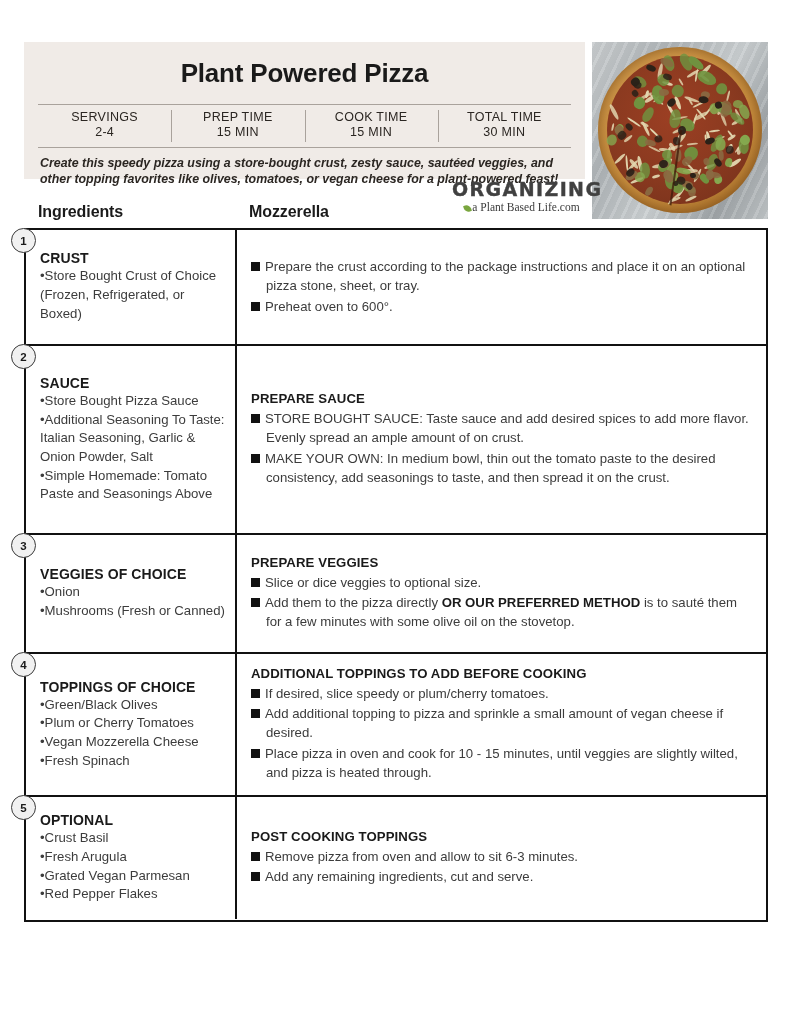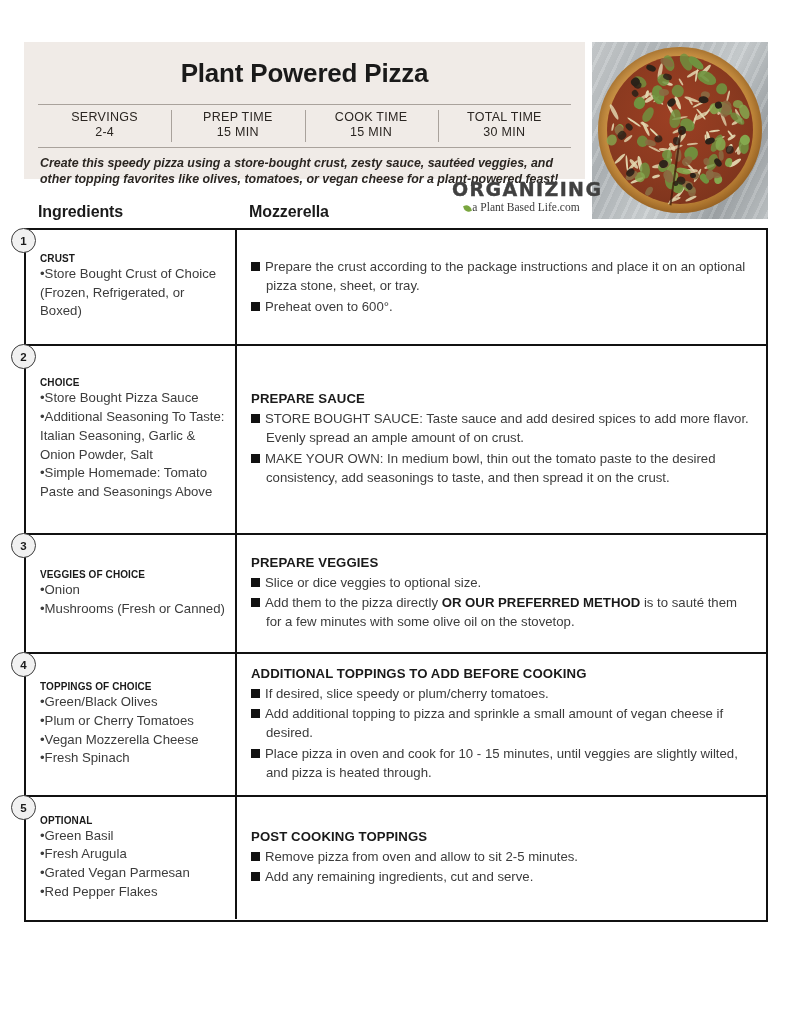--- a/index.html
+++ b/index.html
@@ -216,21 +216,21 @@
   .c-dir {
     flex: 1;
     box-sizing: border-box;
     padding: 0 14px 0 14px;
     display: flex;
     flex-direction: column;
     justify-content: center;
   }
 
   .ing-title {
-    font-size: 10px;
+    font-size: 14px;
     font-weight: bold;
     color: #1a1a1a;
     letter-spacing: 0.1px;
     margin-bottom: 1px;
   }
   .ing-item {
     font-size: 13.2px;
     color: #3c3c3c;
     line-height: 1.42;
   }
@@ -497,21 +497,21 @@
         <div class="ing-item">•Store Bought Crust of Choice (Frozen, Refrigerated, or Boxed)</div>
       </div>
       <div class="c-dir">
         <div class="dir-item"><span class="dir-bullet"></span><span>Prepare the crust according to the package instructions and place it on an optional pizza stone, sheet, or tray.</span></div>
         <div class="dir-item"><span class="dir-bullet"></span><span>Preheat oven to 600°.</span></div>
       </div>
     </div>
     <div class="r-row" id="row-2">
       <div class="step-circle">2</div>
       <div class="c-ing">
-        <div class="ing-title">CHOICE</div>
+        <div class="ing-title">SAUCE</div>
         <div class="ing-item">•Store Bought Pizza Sauce</div>
         <div class="ing-item">•Additional Seasoning To Taste: Italian Seasoning, Garlic &amp; Onion Powder, Salt</div>
         <div class="ing-item">•Simple Homemade: Tomato Paste and Seasonings Above</div>
       </div>
       <div class="c-dir">
         <div class="dir-title">PREPARE SAUCE</div>
         <div class="dir-item"><span class="dir-bullet"></span><span>STORE BOUGHT SAUCE:  Taste sauce and add desired spices to add more flavor. Evenly spread an ample amount of on crust.</span></div>
         <div class="dir-item"><span class="dir-bullet"></span><span>MAKE YOUR OWN:  In medium bowl, thin out the tomato paste to the desired consistency, add seasonings to taste, and then spread it on the crust.</span></div>
       </div>
     </div>
@@ -541,24 +541,24 @@
         <div class="dir-title">ADDITIONAL TOPPINGS TO ADD BEFORE COOKING</div>
         <div class="dir-item"><span class="dir-bullet"></span><span>If desired, slice speedy or plum/cherry tomatoes.</span></div>
         <div class="dir-item"><span class="dir-bullet"></span><span>Add additional topping to pizza and sprinkle a small amount of vegan cheese if desired.</span></div>
         <div class="dir-item"><span class="dir-bullet"></span><span>Place pizza in oven and cook for 10 - 15 minutes, until veggies are slightly wilted, and pizza is heated through.</span></div>
       </div>
     </div>
     <div class="r-row" id="row-5">
       <div class="step-circle">5</div>
       <div class="c-ing">
         <div class="ing-title">OPTIONAL</div>
-        <div class="ing-item">•Green Basil</div>
+        <div class="ing-item">•Crust Basil</div>
         <div class="ing-item">•Fresh Arugula</div>
         <div class="ing-item">•Grated Vegan Parmesan</div>
         <div class="ing-item">•Red Pepper Flakes</div>
       </div>
       <div class="c-dir">
         <div class="dir-title">POST COOKING TOPPINGS</div>
-        <div class="dir-item"><span class="dir-bullet"></span><span>Remove pizza from oven and allow to sit 2-5 minutes.</span></div>
+        <div class="dir-item"><span class="dir-bullet"></span><span>Remove pizza from oven and allow to sit 6-3 minutes.</span></div>
         <div class="dir-item"><span class="dir-bullet"></span><span>Add any remaining ingredients, cut and serve.</span></div>
       </div>
     </div>
   </div>
 
 </body></html>

